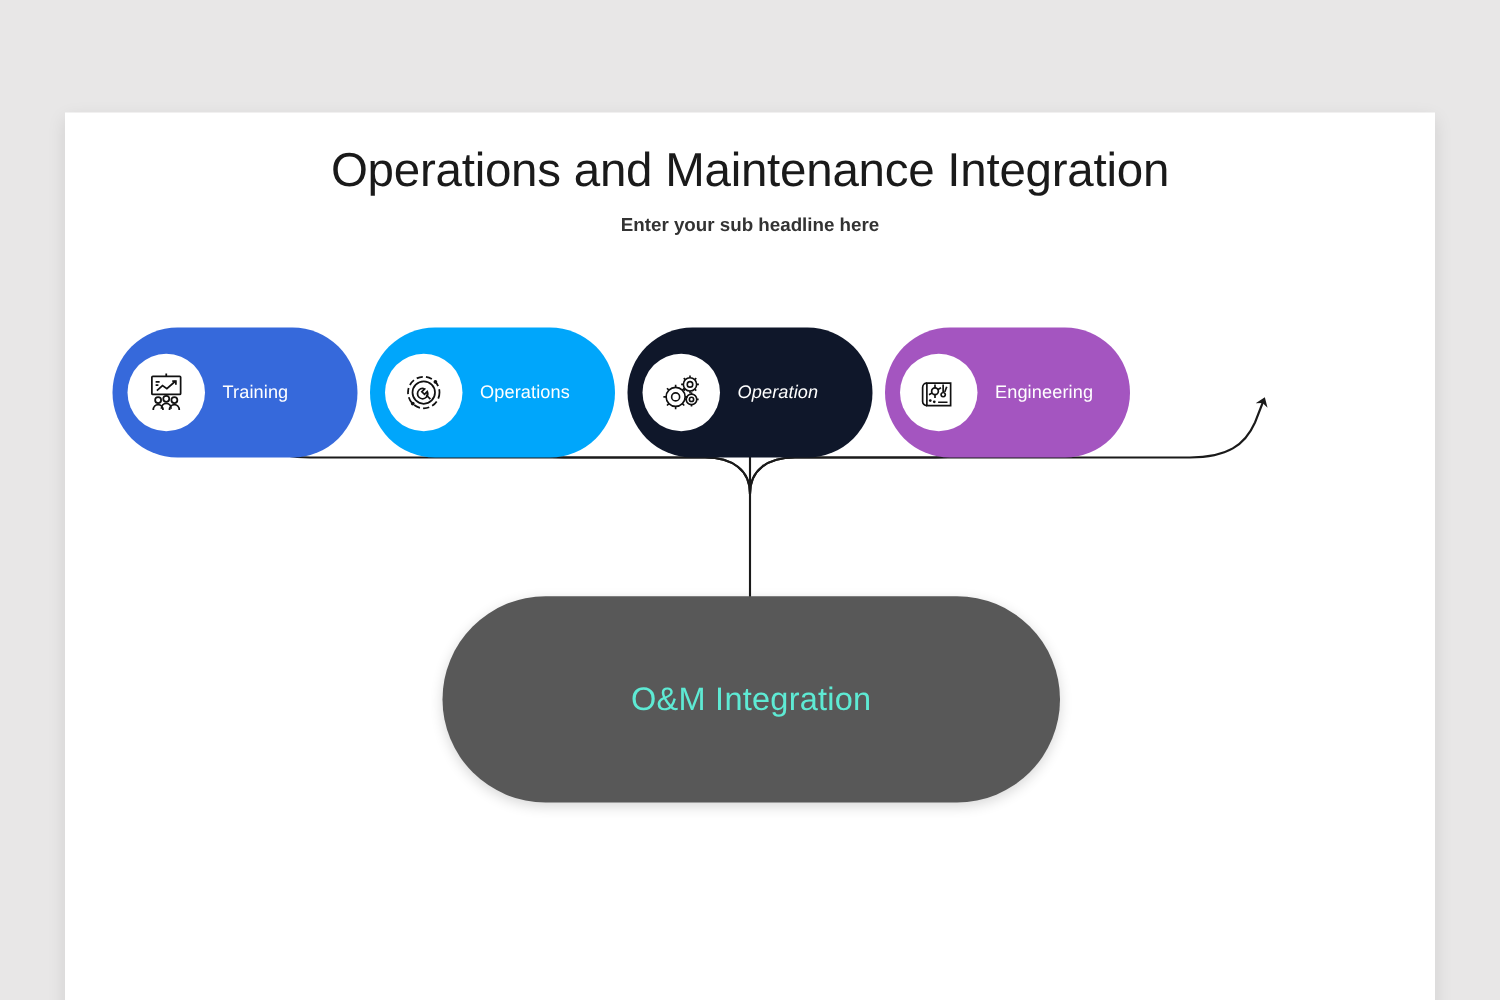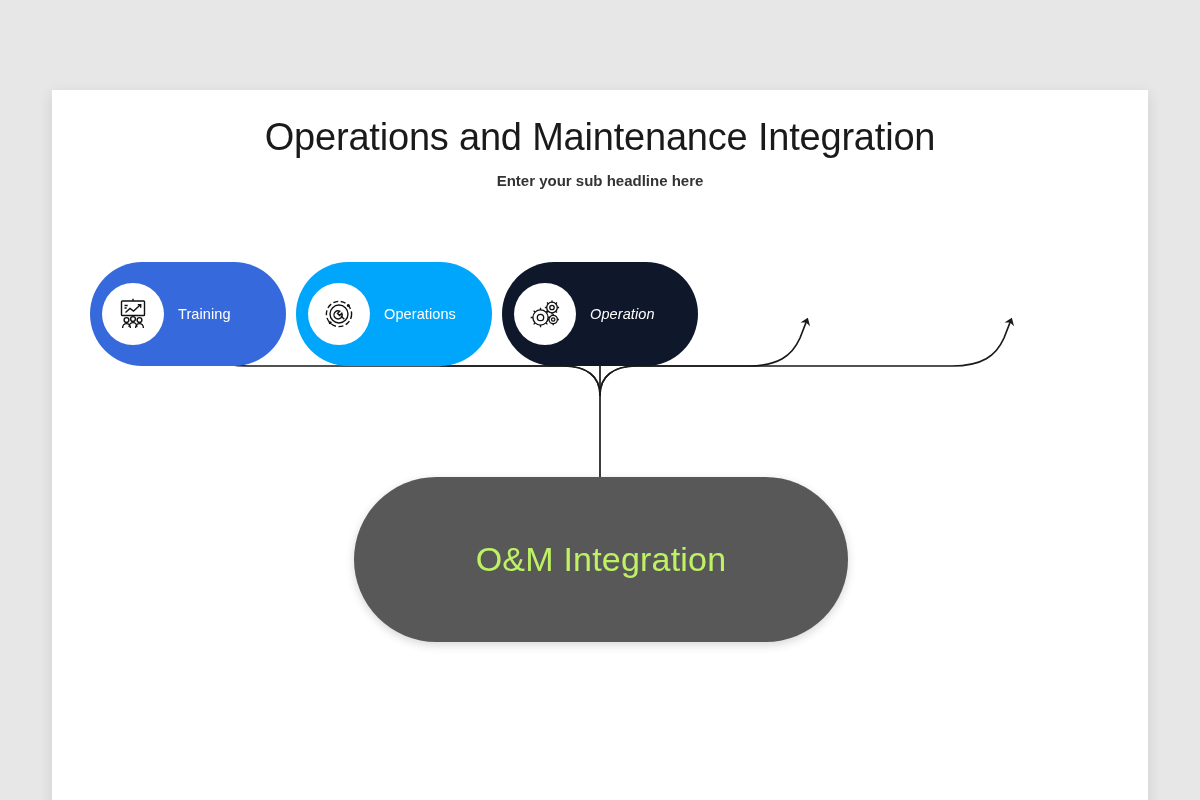--- a/index.html
+++ b/index.html
@@ -120,22 +120,22 @@
     width: 494px;
     height: 165px;
     background: #585858;
     border-radius: 83px;
     display: flex;
     align-items: center;
     justify-content: center;
     box-shadow: 0 3px 10px rgba(0,0,0,0.16);
   }
   #hub-label {
-    font-size: 34px;
-    color: #bef264;
+    font-size: 26px;
+    color: #5eead4;
     font-weight: 400;
     letter-spacing: 0.2px;
   }
 </style>
 </head>
 <body>
 
 <div id="slide-card">
 
   <div id="slide-title">Operations and Maintenance Integration</div>
@@ -217,20 +217,37 @@
           <g>
             <circle cx="25.2" cy="22.5" r="4.2"></circle>
             <circle cx="25.2" cy="22.5" r="1.7"></circle>
             <path d="M25.2 18.3 v-1.5 M25.2 28.2 v-1.5 M21 22.5 h-1.5 M30.9 22.5 h-1.5"></path>
           </g>
         </svg>
       </div>
       <span class="pill-label">Operation</span>
     </div>
 
+    <div class="pill" style="left:618px; background:#a455c0;">
+      <div class="pill-badge">
+        <svg width="34" height="34" viewBox="0 0 34 34" fill="none" stroke="#111" stroke-width="1.35">
+          <path d="M7.5 9.5 h19 v18 h-19 z"></path>
+          <path d="M7.5 27.5 c-1.9,0-3.4-1.5-3.4-3.4 V12.9 c0-1.9 1.5-3.4 3.4-3.4"></path>
+          <circle cx="14" cy="16" r="2.7"></circle>
+          <path d="M14 13.3 V10.6 M14 21.4 v-2.7"></path>
+          <path d="M16.4 14.6 L18.8,13.2 M9.2 18.8 L11.6,17.4"></path>
+          <path d="M20.5 10.6 v6.4 M20.5 17 a1.7,1.7 0 1,0 0.1,0"></path>
+          <path d="M23.4 12.4 l-1.6,4.2"></path>
+          <circle cx="10.2" cy="23.4" r="1.1" fill="#111" stroke="none"></circle>
+          <circle cx="13.4" cy="24.4" r="1.1" fill="#111" stroke="none"></circle>
+          <path d="M16.5 24.8 h7.5"></path>
+        </svg>
+      </div>
+      <span class="pill-label">Engineering</span>
+    </div>
 
 
   </div>
 
   <div id="hub-node">
     <span id="hub-label">O&amp;M Integration</span>
   </div>
 
 </div>
 

